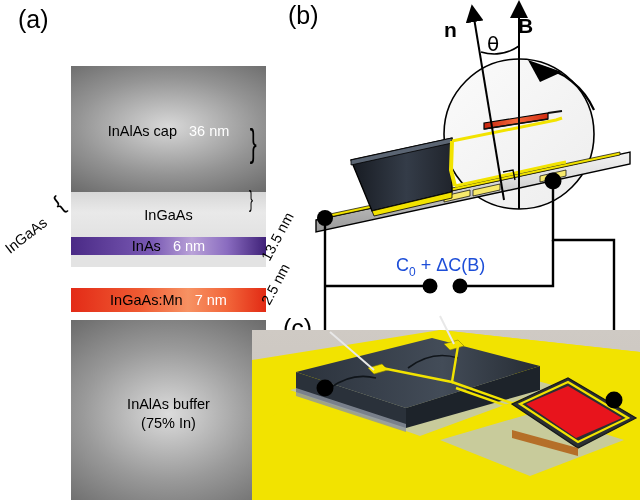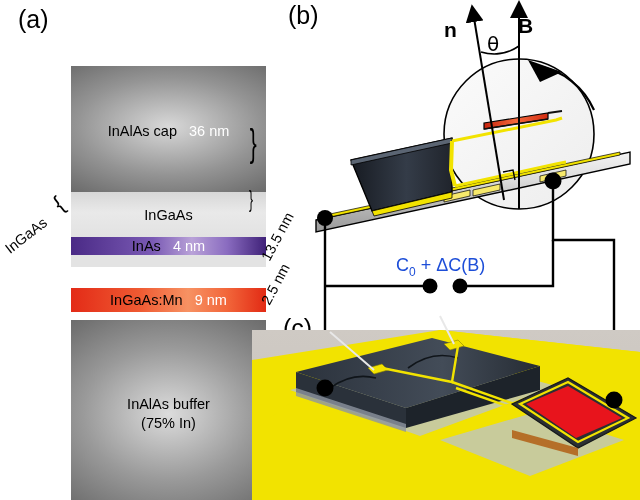--- a/index.html
+++ b/index.html
@@ -84,31 +84,31 @@
       </span>
     </div>
 
     <div class="layer" id="l-ingaas">
       <span class="layer-txt lbl-dark">InGaAs</span>
     </div>
 
     <div class="layer" id="l-inas">
       <span class="layer-txt">
         <span class="lbl-dark">InAs</span>
-        <span class="lbl-light nm">4 nm</span>
+        <span class="lbl-light nm">6 nm</span>
       </span>
     </div>
 
     <div class="layer" id="l-gap"></div>
 
 
     <div class="layer" id="l-mn">
       <span class="layer-txt">
         <span class="lbl-dark">InGaAs:Mn</span>
-        <span class="lbl-light nm">9 nm</span>
+        <span class="lbl-light nm">7 nm</span>
       </span>
     </div>
 
     <div class="layer" id="l-buffer">
       <span class="layer-txt lbl-dark">
         <span>InAlAs buffer</span><br>
         <span>(75% In)</span>
       </span>
     </div>
   </div>

